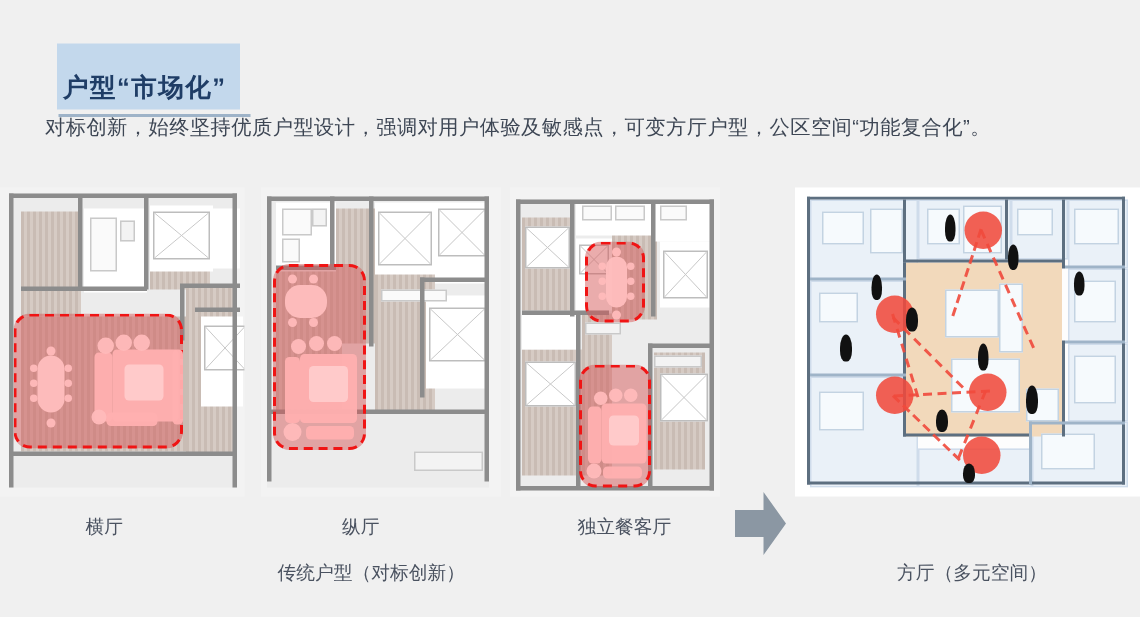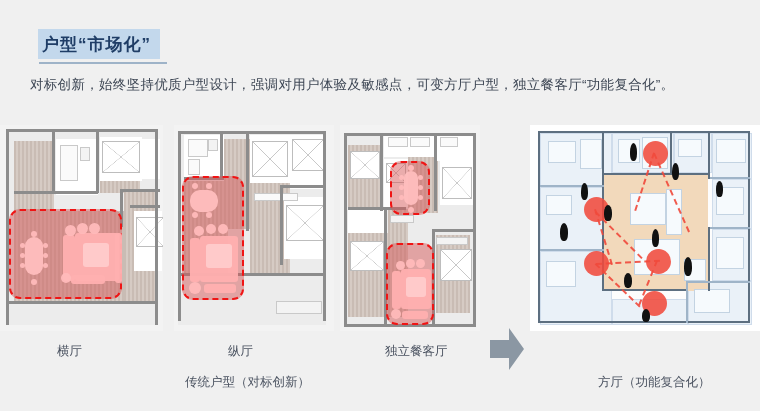--- a/index.html
+++ b/index.html
@@ -10,21 +10,21 @@
     overflow:hidden;position:relative;
   }
   
   .title-wrap{position:absolute;left:38px;top:29px;}
   .title-box{
     display:inline-block;
     background:#c3d8ec;
     color:#1f3d66;
     font-size:17px;font-weight:bold;
     letter-spacing:1px;
-    padding:6px 9px 4px 4px;
+    padding:20px 9px 4px 4px;
     line-height:1.15;
   }
   .title-rule{
     width:128px;height:2px;background:#9eb3c8;
     margin-top:3px;margin-left:1px;
   }
   .subtitle{
     position:absolute;left:30px;top:76px;
     font-size:13.5px;color:#3d4654;letter-spacing:.3px;
     white-space:nowrap;
@@ -93,21 +93,21 @@
   .g2{left:598px;}
 </style>
 </head>
 <body>
 
 <div class="title-wrap">
   <div class="title-box">户型“市场化”</div>
   <div class="title-rule"></div>
 </div>
 
-<div class="subtitle">对标创新，始终坚持优质户型设计，强调对用户体验及敏感点，可变方厅户型，独立餐客厅“功能复合化”。</div>
+<div class="subtitle">对标创新，始终坚持优质户型设计，强调对用户体验及敏感点，可变方厅户型，公区空间“功能复合化”。</div>
 
 <div class="strip">
 
   <div class="panel p1">
     <div class="fp">
       <div class="room g" style="left:6px;top:4px;width:152px;height:196px;"></div>
       <div class="hatch" style="left:14px;top:16px;width:40px;height:70px;"></div>
       <div class="hatch" style="left:100px;top:16px;width:40px;height:52px;"></div>
       <div class="hatch" style="left:14px;top:86px;width:110px;height:90px;"></div>
       <div class="hatch" style="left:124px;top:66px;width:34px;height:112px;"></div>
@@ -336,13 +336,13 @@
       <div class="person" style="left:86px;top:142px;width:8px;height:15px;"></div>
       <div class="person" style="left:104px;top:178px;width:8px;height:13px;"></div>
     </div>
   </div>
 </div>
 
 <div class="cap cap-row1 c1">横厅</div>
 <div class="cap cap-row1 c2">纵厅</div>
 <div class="cap cap-row1 c3">独立餐客厅</div>
 <div class="cap cap-row2 g1">传统户型（对标创新）</div>
-<div class="cap cap-row2 g2">方厅（功能复合化）</div>
+<div class="cap cap-row2 g2">方厅（多元空间）</div>
 
 </body></html>

